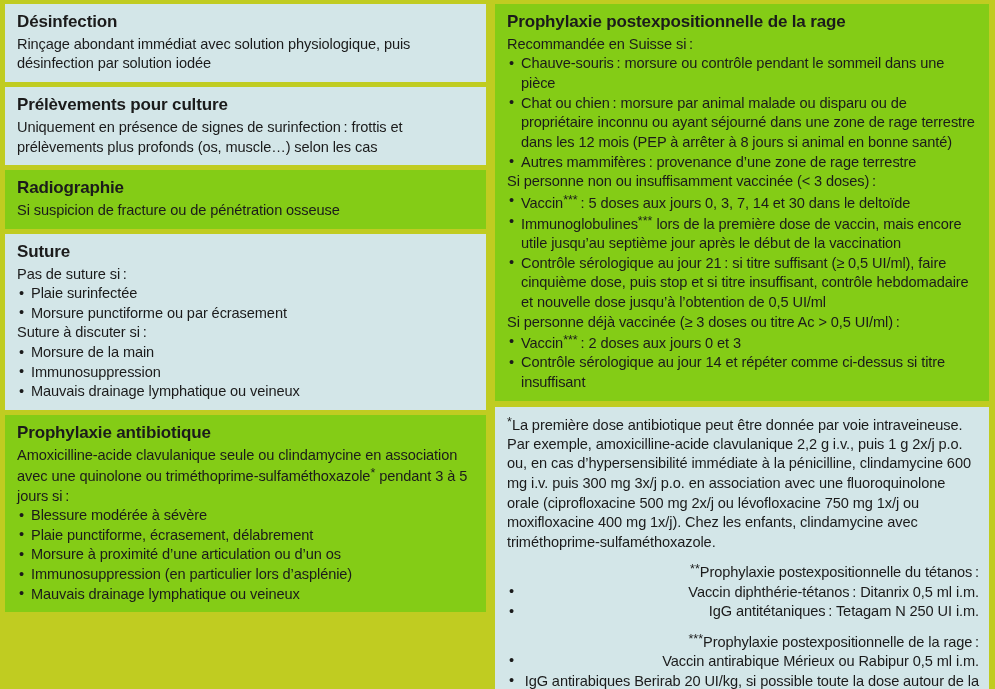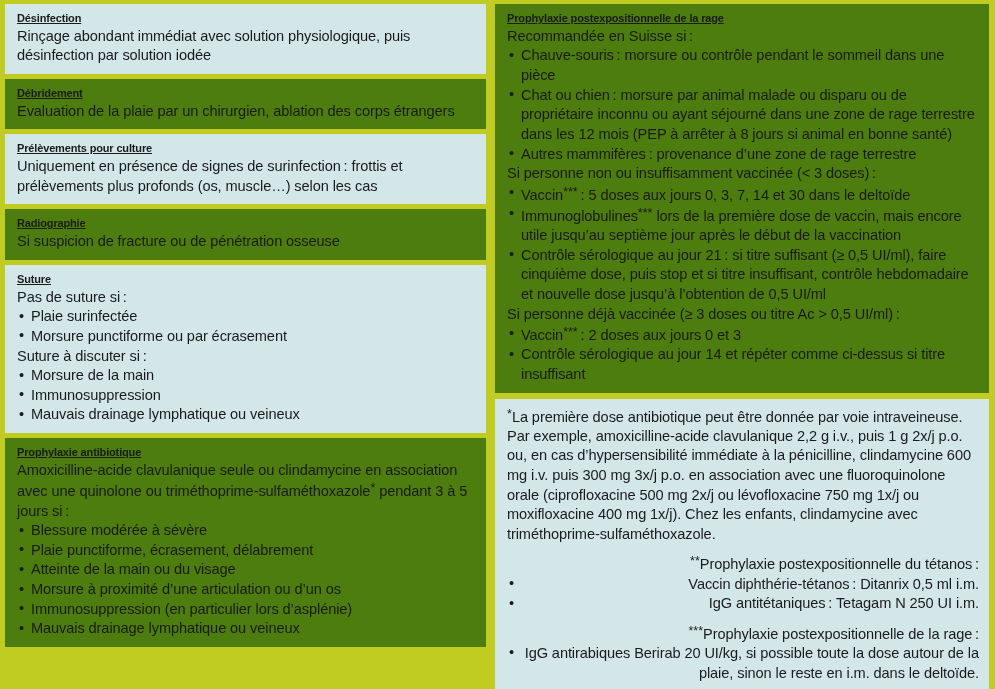--- a/index.html
+++ b/index.html
@@ -40,33 +40,32 @@
   }
   .box {
     box-sizing: border-box;
     padding: 7px 10px 8px 12px;
     color: #1b1b1b;
     font-size: 14.6px;
     line-height: 1.345;
     letter-spacing: -0.1px;
   }
   .box.blue   { background: #d3e6e8; }
-  .box.cream  { background: #4d7c0f; }
+  .box.cream  { background: #84cc16; }
 
   .col-left .box  { margin-bottom: 5px; }
   .col-left .box:last-child { margin-bottom: 0; }
   .col-right .box { margin-bottom: 6px; }
   .col-right .box:last-child { margin-bottom: 0; flex: 1 1 auto; }
 
   .box-title {
     font-weight: bold;
-    font-size: 11px;
+    font-size: 17px;
     margin: 0 0 1px 0;
     letter-spacing: -0.15px;
-    text-decoration: underline;
   }
   .line {
     margin: 0;
   }
   ul.bullets {
     list-style: none;
     margin: 0;
     padding: 0;
   }
   ul.bullets > li {
@@ -93,24 +92,20 @@
 
 <div class="sheet">
 
   <div class="col col-left">
 
     <div class="box blue">
       <div class="box-title">Désinfection</div>
       <p class="line">Rinçage abondant immédiat avec solution physiologique, puis désinfection par solution iodée</p>
     </div>
 
-    <div class="box cream">
-      <div class="box-title">Débridement</div>
-      <p class="line">Evaluation de la plaie par un chirurgien, ablation des corps étrangers</p>
-    </div>
 
     <div class="box blue">
       <div class="box-title">Prélèvements pour culture</div>
       <p class="line">Uniquement en présence de signes de surinfection : frottis et prélèvements plus profonds (os, muscle…) selon les cas</p>
     </div>
 
     <div class="box cream">
       <div class="box-title">Radiographie</div>
       <p class="line">Si suspicion de fracture ou de pénétration osseuse</p>
     </div>
@@ -129,21 +124,20 @@
         <li>Mauvais drainage lymphatique ou veineux</li>
       </ul>
     </div>
 
     <div class="box cream">
       <div class="box-title">Prophylaxie antibiotique</div>
       <p class="line"><span>Amoxicilline-acide clavulanique seule ou clindamycine en association avec une quinolone ou triméthoprime-sulfaméthoxazole</span><span class="sup">*</span><span> pendant 3 à 5 jours si :</span></p>
       <ul class="bullets">
         <li>Blessure modérée à sévère</li>
         <li>Plaie punctiforme, écrasement, délabrement</li>
-        <li>Atteinte de la main ou du visage</li>
         <li>Morsure à proximité d’une articulation ou d’un os</li>
         <li>Immunosuppression (en particulier lors d’asplénie)</li>
         <li>Mauvais drainage lymphatique ou veineux</li>
       </ul>
     </div>
 
   </div>
 
   <div class="col-divider"></div>
 
@@ -178,20 +172,21 @@
         <p class="foot-para"><span class="sup">**</span><span>Prophylaxie postexpositionnelle du tétanos :</span></p>
         <ul class="bullets">
           <li>Vaccin diphthérie-tétanos : Ditanrix 0,5 ml i.m.</li>
           <li>IgG antitétaniques : Tetagam N 250 UI i.m.</li>
         </ul>
       </div>
 
       <div class="foot-block">
         <p class="foot-para"><span class="sup">***</span><span>Prophylaxie postexpositionnelle de la rage :</span></p>
         <ul class="bullets">
+          <li>Vaccin antirabique Mérieux ou Rabipur 0,5 ml i.m.</li>
           <li>IgG antirabiques Berirab 20 UI/kg, si possible toute la dose autour de la plaie, sinon le reste en i.m. dans le deltoïde.</li>
         </ul>
       </div>
 
     </div>
 
   </div>
 
 </div>
 

